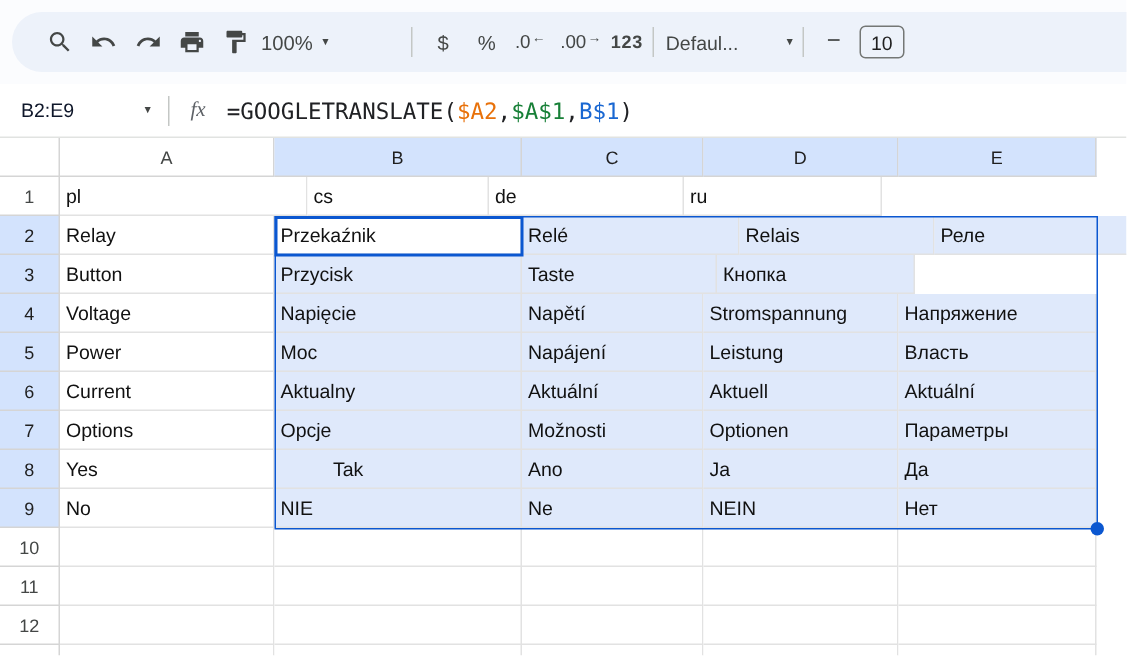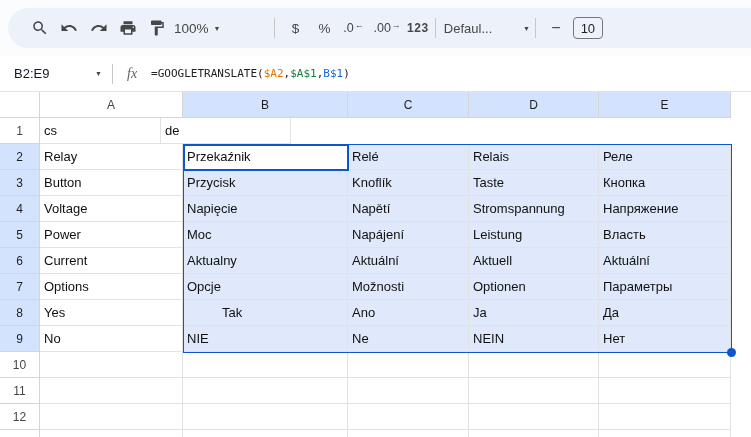--- a/index.html
+++ b/index.html
@@ -23,21 +23,21 @@
   .fontsel .caret{margin-left:auto}
   .minusbtn{font-size:16px}
   .fsbox{width:30px;height:22px;border:1px solid #747775;border-radius:4px;display:flex;
     align-items:center;justify-content:center;font-size:13px;color:#1f1f1f;flex:none}
   .ml6{margin-left:6px}.ml8{margin-left:8px}.ml10{margin-left:5px}
   
   .fbar{height:36px;display:flex;align-items:center;background:#fff;border-bottom:1px solid #e1e3e1}
   .namebox{width:112px;height:100%;display:flex;align-items:center;padding:0 10px 0 14px;flex:none}
   .namebox .txt{flex:1;font-size:13px;color:#0f172a}
   .fx{font-family:"Liberation Serif",serif;font-style:italic;font-size:14px;color:#5f6368;margin:0 14px;flex:none}
-  .formula{font-family:"DejaVu Sans Mono",monospace;font-size:11px;white-space:nowrap}
+  .formula{font-family:"DejaVu Sans Mono",monospace;font-size:15px;white-space:nowrap}
   
   .gridwrap{position:relative;width:751px;height:345px;background:#fff;overflow:hidden}
   .grow{display:flex;height:26px;width:731px}
   .gc{flex:none;height:26px;display:flex;align-items:center;padding:0 4px;font-size:13px;
     color:#111;border-right:1px solid #e2e2e2;border-bottom:1px solid #e2e2e2;
     white-space:nowrap;overflow:hidden;background:#fff}
   .hcell{justify-content:center;padding:0;color:#444746;font-size:12px;
     border-right:1px solid #d5d5d5;border-bottom:1px solid #d5d5d5;background:#fff}
   .hsel{background:#d3e3fd;color:#1f1f1f}
   .sel{background:#dfe9fb}
@@ -122,36 +122,37 @@
       <div class="grow">
         <div class="gc hcell" style="width: 40px;"></div>
         <div class="gc hcell" style="width: 143px;">A</div>
         <div class="gc hcell hsel" style="width: 165px;">B</div>
         <div class="gc hcell hsel" style="width: 121px;">C</div>
         <div class="gc hcell hsel" style="width: 130px;">D</div>
         <div class="gc hcell hsel" style="width: 132px;">E</div>
       </div>
       <div class="grow">
         <div class="gc hcell" style="width: 40px;">1</div>
+        <div class="gc cell" style="width: 165px;">pl</div>
         <div class="gc cell" style="width: 121px;">cs</div>
         <div class="gc cell" style="width: 130px;">de</div>
+        <div class="gc cell" style="width: 132px;">ru</div>
       </div>
       <div class="grow">
         <div class="gc hcell hsel" style="width: 40px;">2</div>
         <div class="gc cell" style="width: 143px;">Relay</div>
         <div class="gc cell active" style="width: 165px;">Przekaźnik</div>
-        <div class="gc cell sel" style="width: 121px; text-align: center;">Relé</div>
+        <div class="gc cell sel" style="width: 145px; text-align: center;">Relé</div>
         <div class="gc cell sel" style="width: 130px;">Relais</div>
         <div class="gc cell sel" style="width: 132px;">Реле</div>
       </div>
       <div class="grow">
         <div class="gc hcell hsel" style="width: 40px;">3</div>
         <div class="gc cell" style="width: 143px;">Button</div>
         <div class="gc cell sel" style="width: 165px;">Przycisk</div>
-        <div class="gc cell sel" style="width: 121px;">Knoflík</div>
         <div class="gc cell sel" style="width: 130px;">Taste</div>
         <div class="gc cell sel" style="width: 132px;">Кнопка</div>
       </div>
       <div class="grow">
         <div class="gc hcell hsel" style="width: 40px;">4</div>
         <div class="gc cell" style="width: 143px;">Voltage</div>
         <div class="gc cell sel" style="width: 165px;">Napięcie</div>
         <div class="gc cell sel" style="width: 121px;">Napětí</div>
         <div class="gc cell sel" style="width: 130px;">Stromspannung</div>
         <div class="gc cell sel" style="width: 132px;">Напряжение</div>

